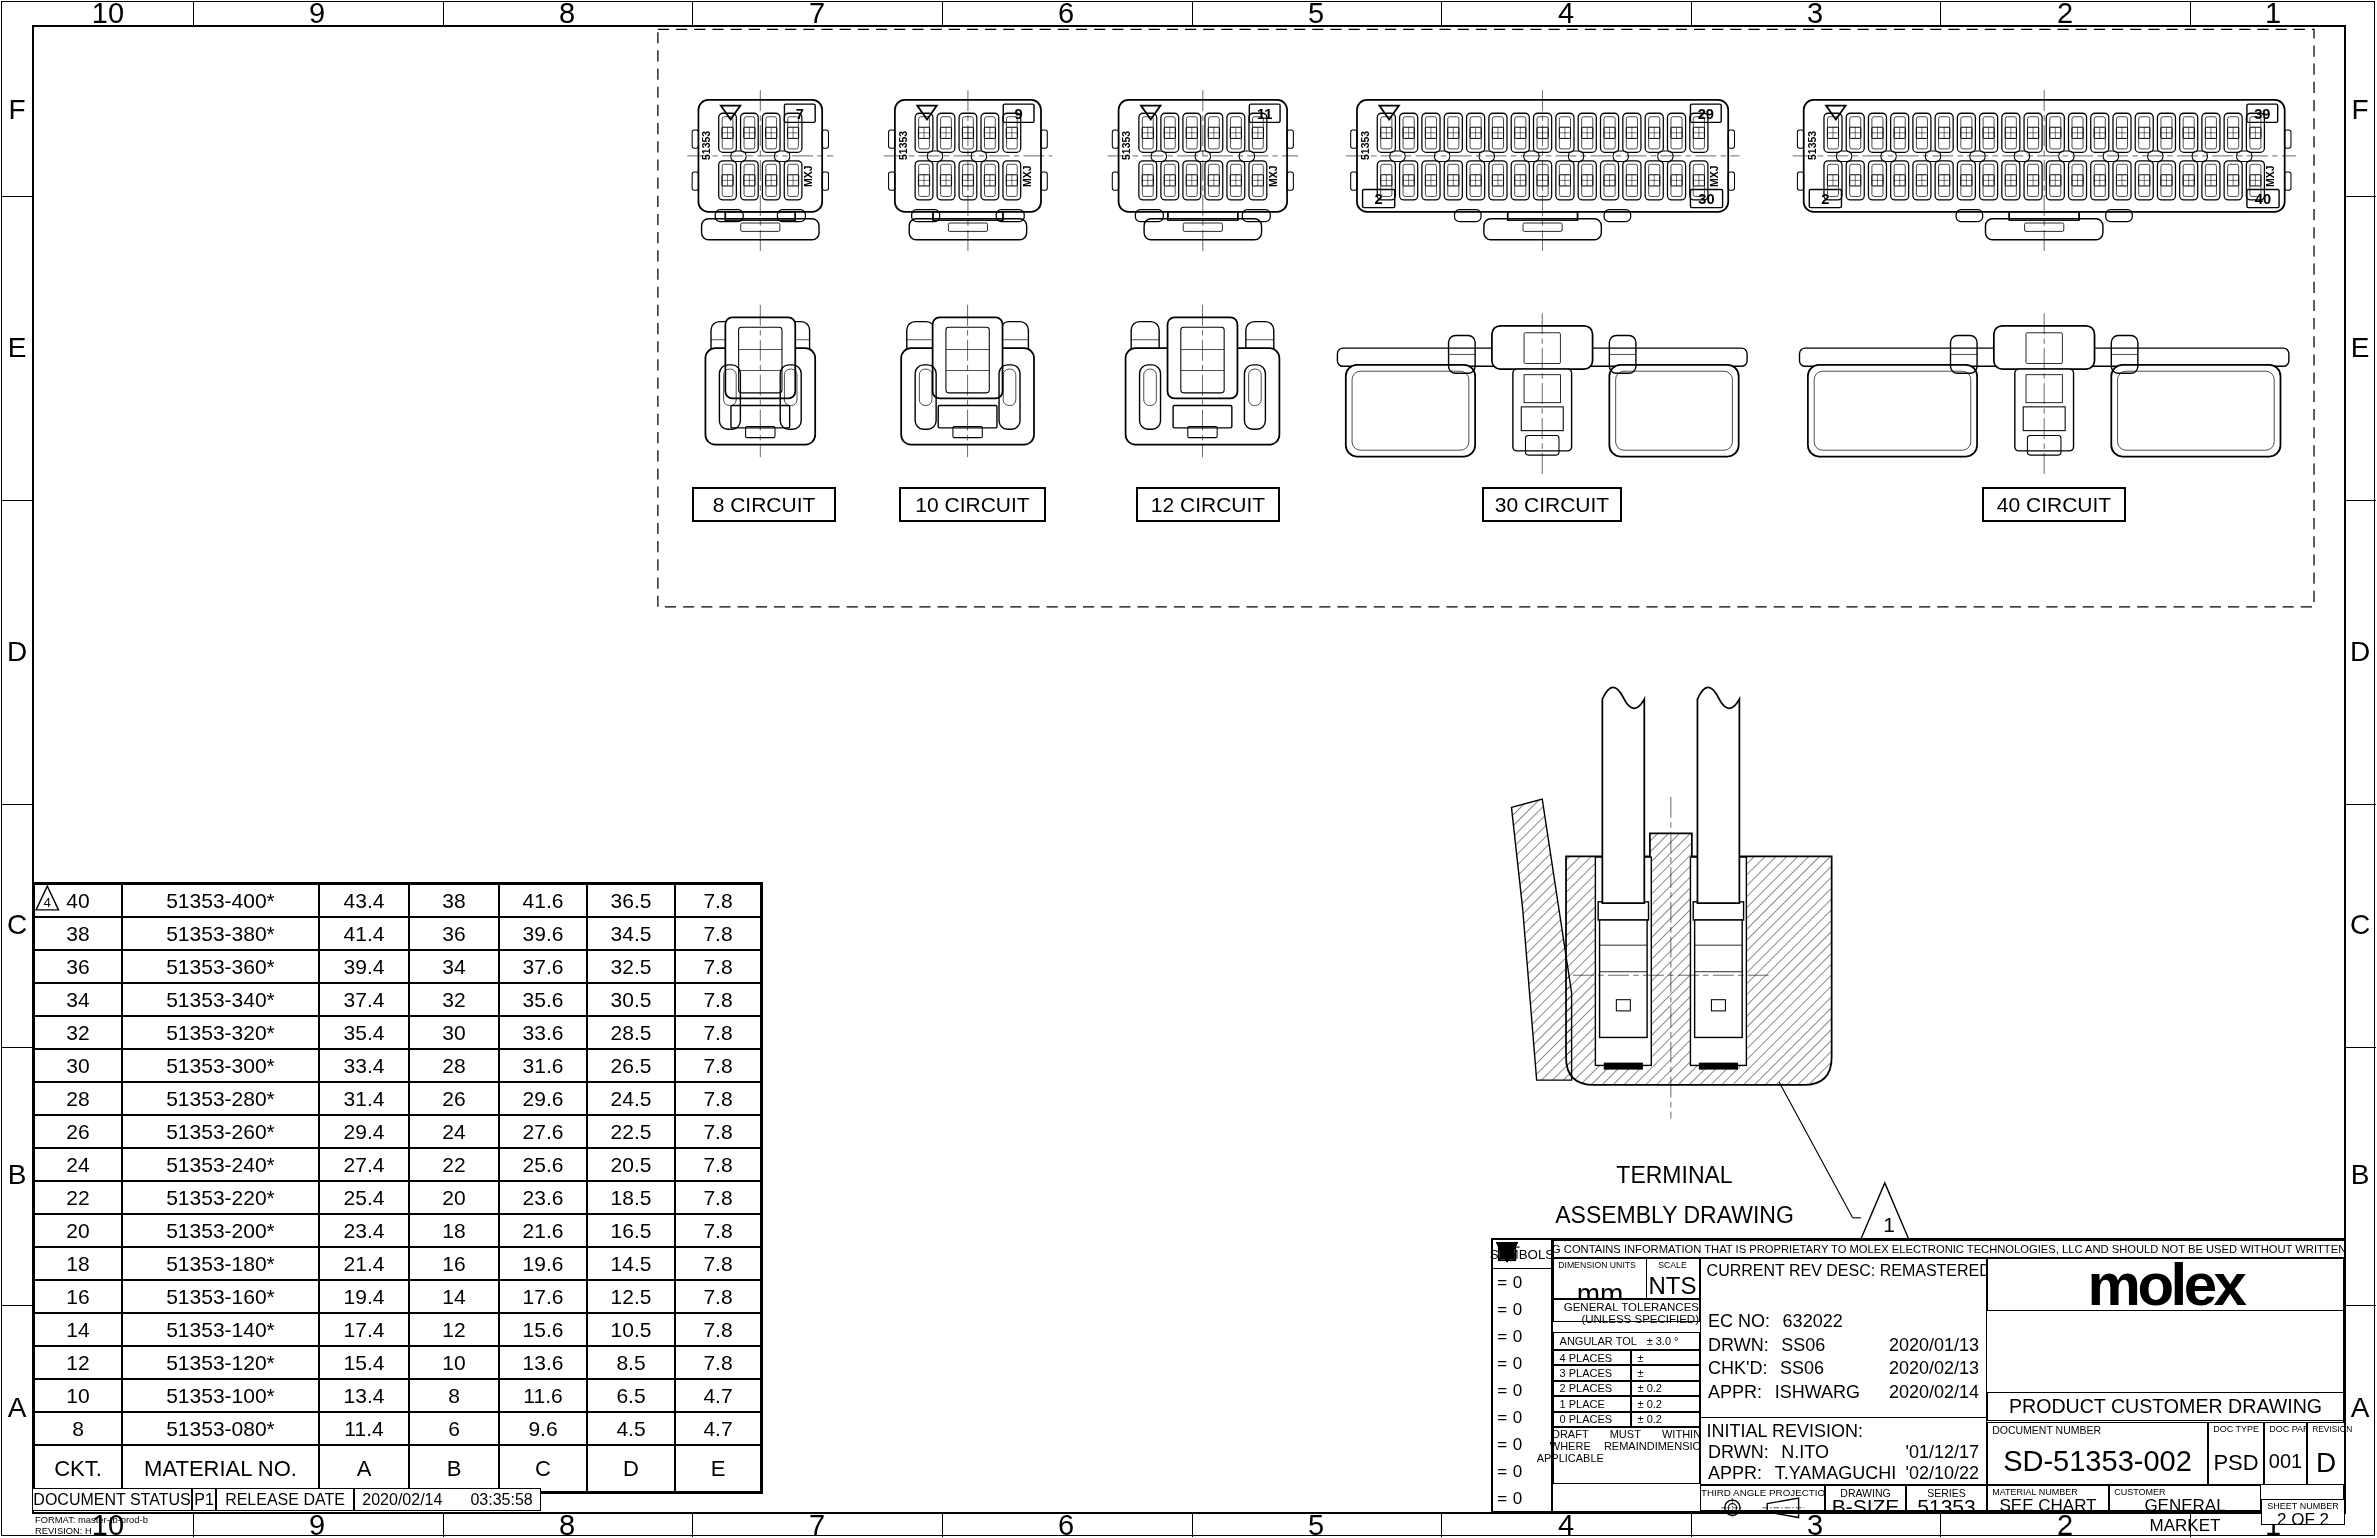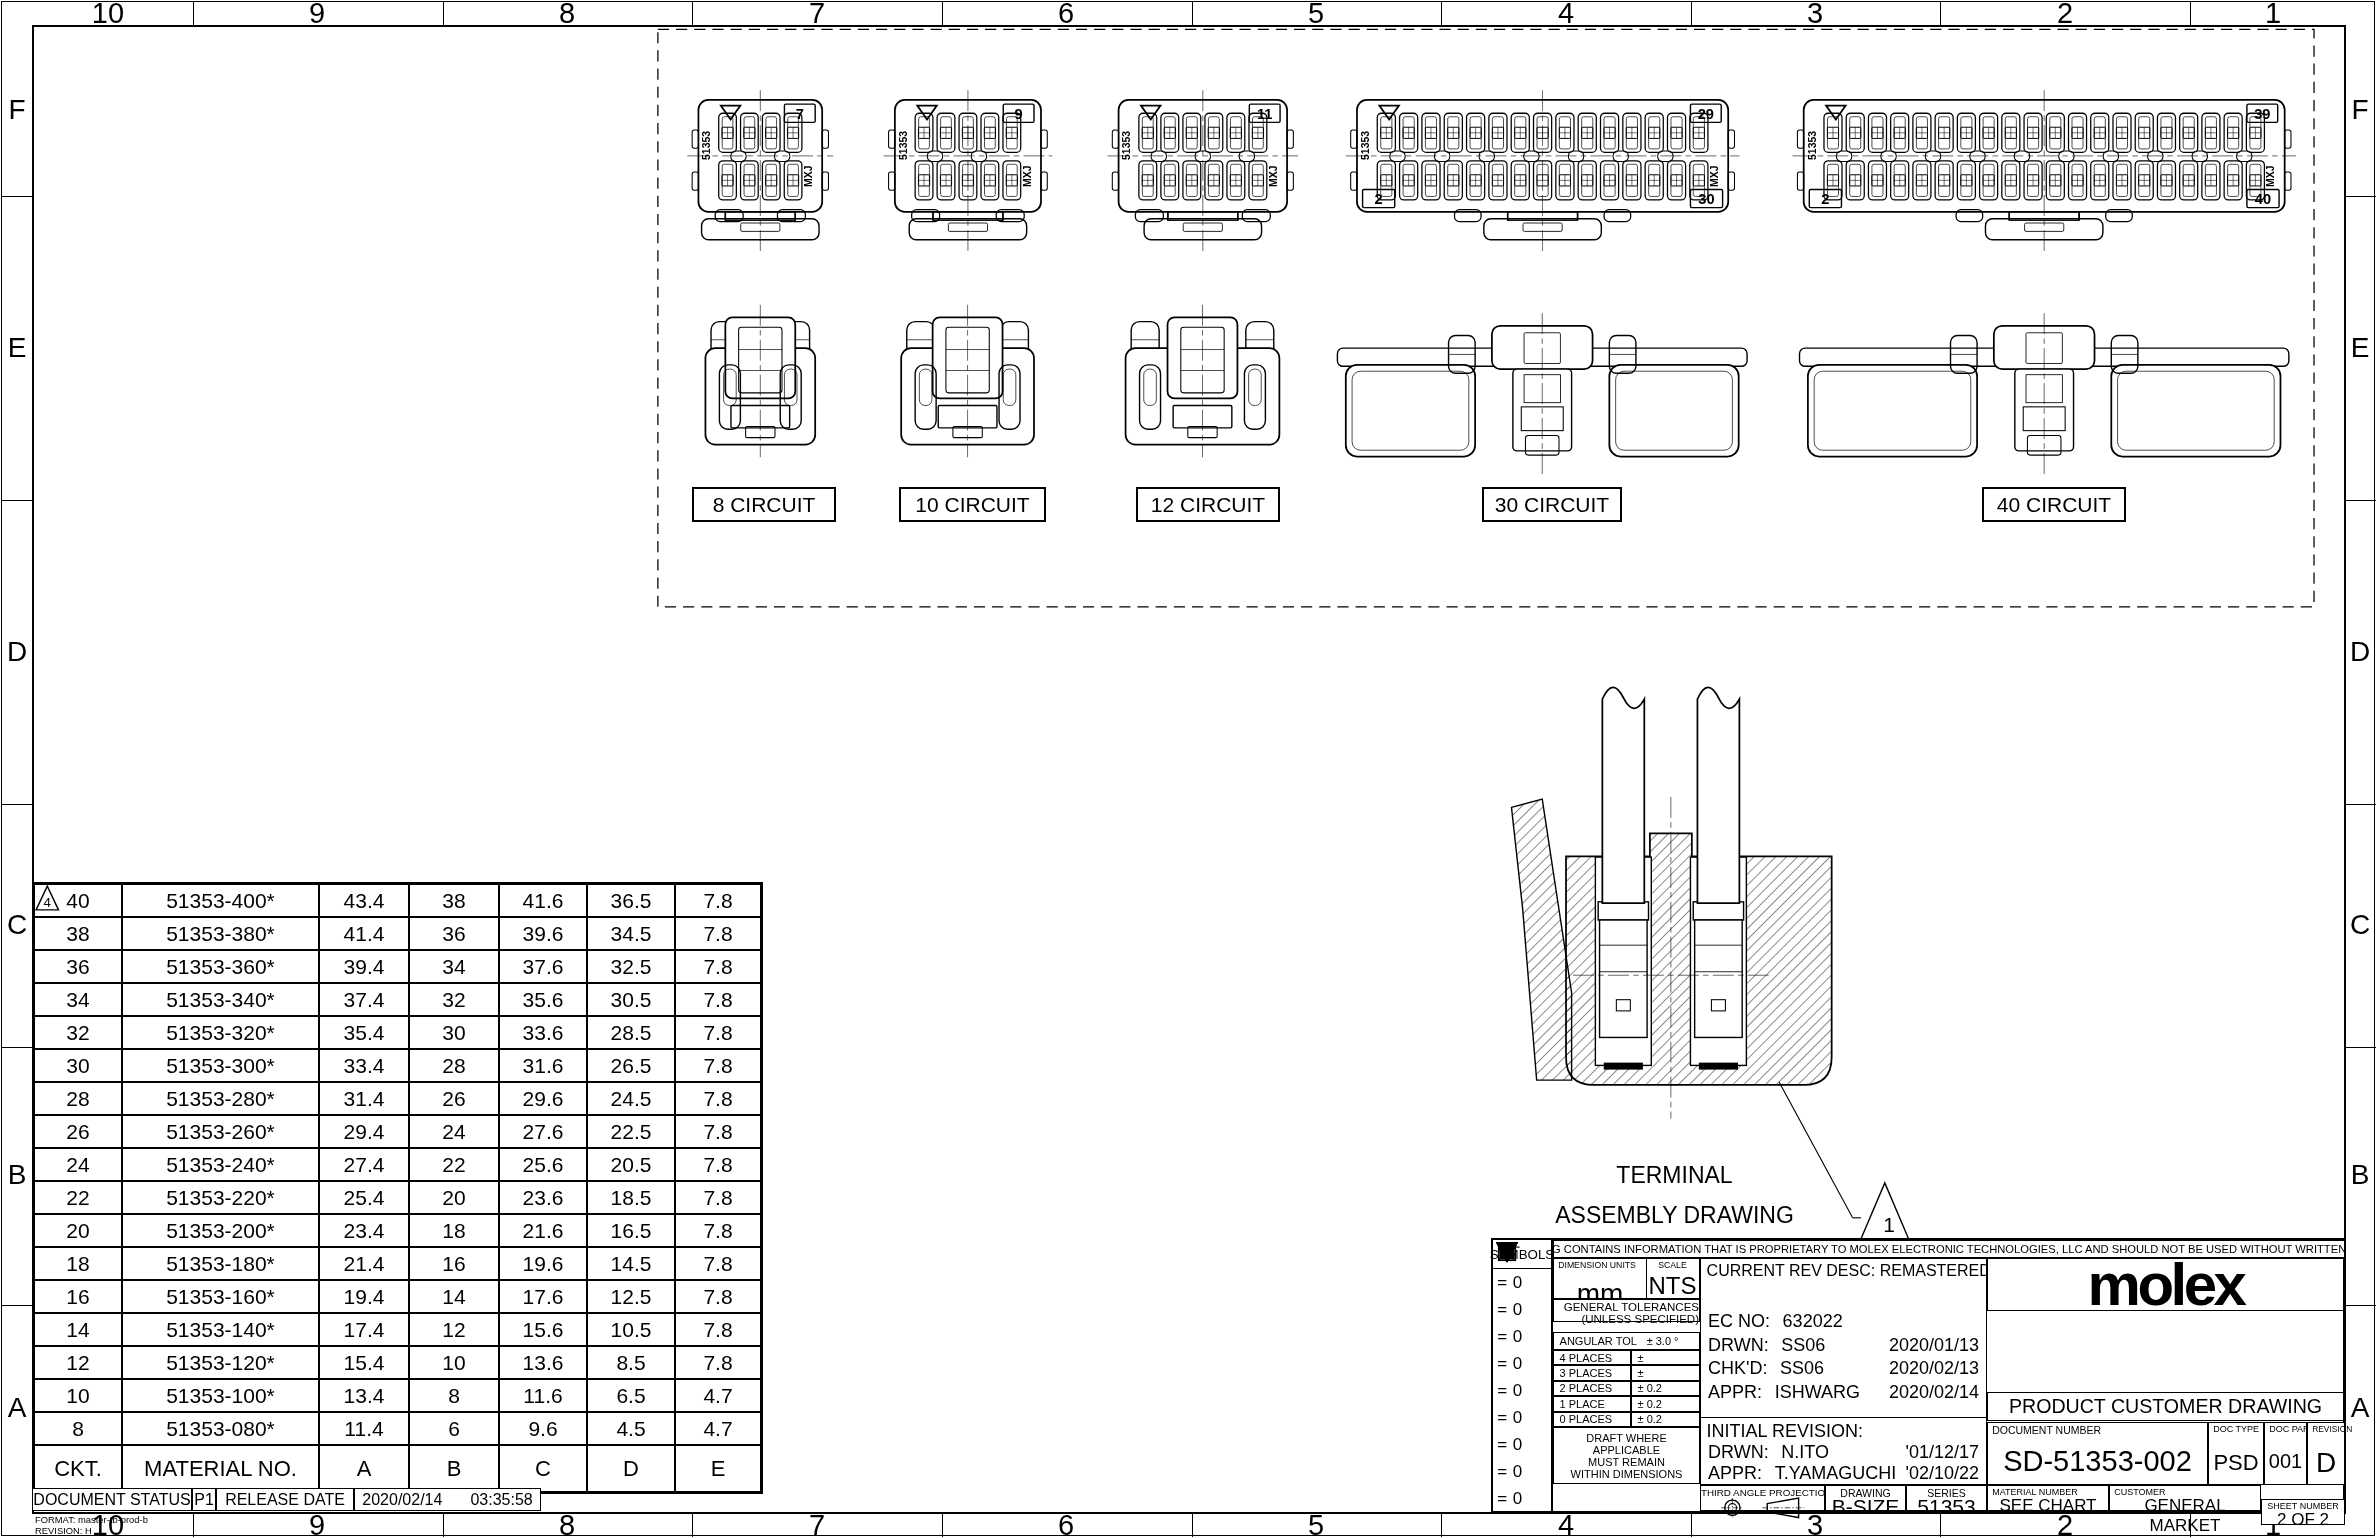--- a/index.html
+++ b/index.html
@@ -1158,21 +1158,21 @@
         </div>
         <div class="tolrow">
        <div style="width:78px;">1 PLACE</div>
           <div style="flex:1;">±    0.2</div>
         </div>
         <div class="tolrow">
        <div style="width:78px;">0 PLACES</div>
           <div style="flex:1;">±    0.2</div>
         </div>
       </div>
-    <div class="tb" style="left:60px;top:187px;width:147px;height:57px;text-align:center;font-size:11px;display:flex;flex-direction:column;justify-content:center;" id="draft-note">
+    <div class="tb" style="left:60px;top:187px;width:147px;height:57px;text-align:center;font-size:11px;display:flex;flex-direction:row;justify-content:center;" id="draft-note">
         <div>DRAFT WHERE APPLICABLE</div>
         <div>MUST REMAIN</div>
         <div>WITHIN DIMENSIONS</div>
       </div>
 
     <div class="tb" style="left:207px;top:18px;width:287px;height:227px;">
       <div style="position:absolute;left:5.6px;top:2.8px;font-size:16px;white-space:nowrap;">CURRENT REV DESC: REMASTERED IN ECTR</div>
       <div id="rev-history">
           <div class="hist-row" style="top:52px;">
       <span class="nm">

